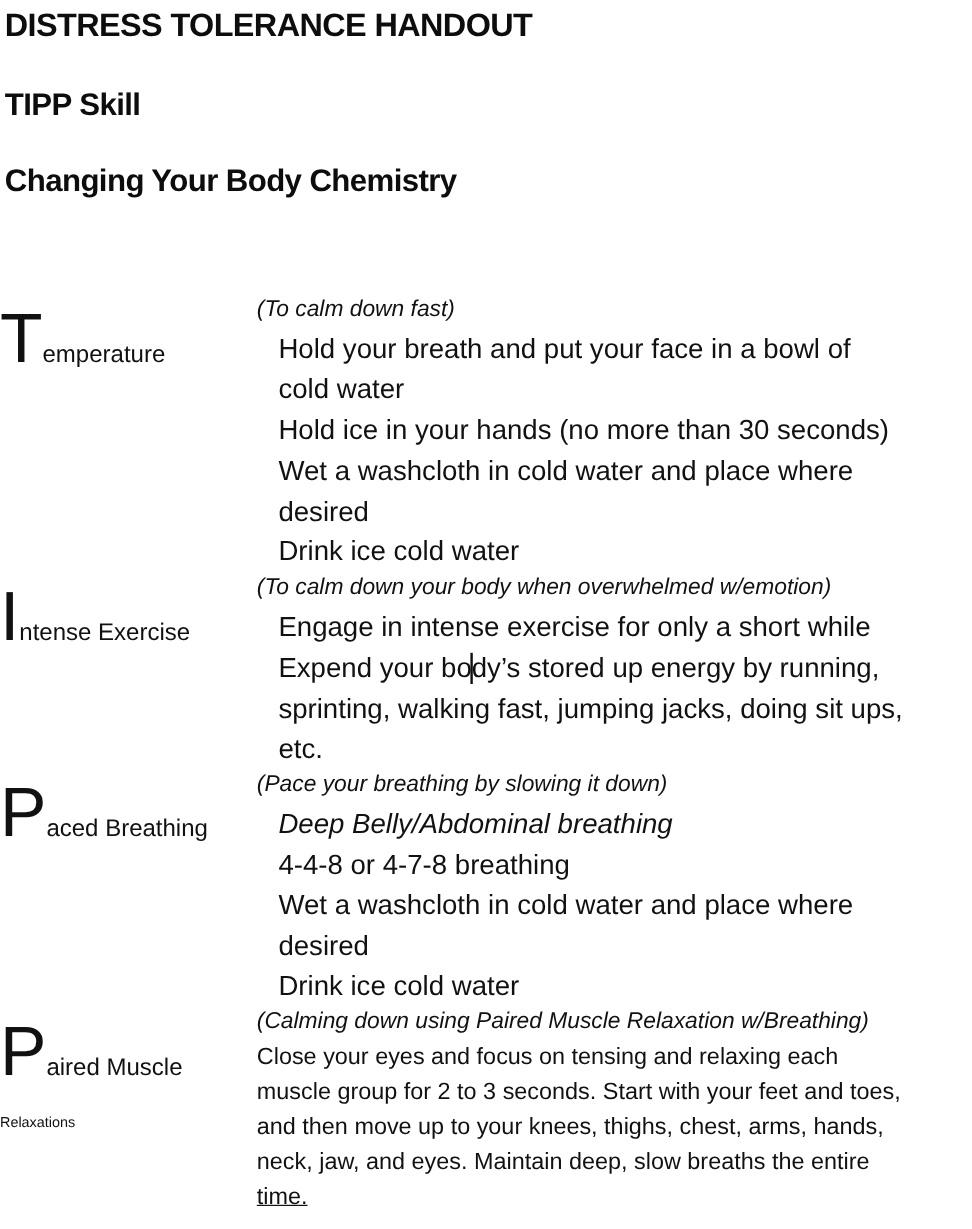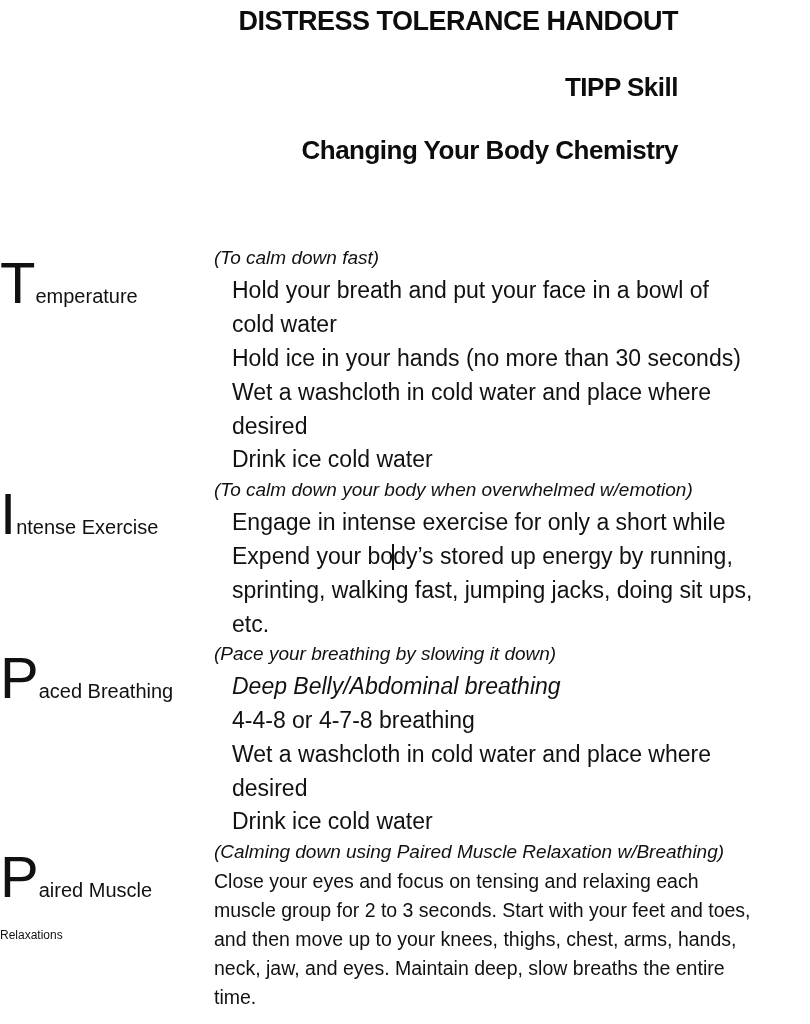--- a/index.html
+++ b/index.html
@@ -10,23 +10,23 @@
     body {
       width: 810px;
       height: 1024px;
       position: relative;
       overflow: hidden;
       color: #111111;
       font-family: "Liberation Sans", "DejaVu Sans", sans-serif;
     }
     .title {
       position: absolute;
-      left: 16px;
+      left: 4px;
       width: 662px;
-      text-align: right;
+      text-align: left;
       font-weight: bold;
       letter-spacing: -0.5px;
       color: #0d0d0d;
     }
     #t1 { top: 6px; font-size: 27px; }
     #t2 { top: 72px; font-size: 26px; }
     #t3 { top: 135px; font-size: 26px; }
 
     .section-label {
       position: absolute;
@@ -118,13 +118,13 @@
 
 <div class="section-label" style="top:848px;">
   <span class="big-letter">P</span><span class="rest">aired Muscle</span>
 </div>
 <div class="label-line2" style="top:928px;">Relaxations</div>
 <div class="note" style="top:841px;">(Calming down using Paired Muscle Relaxation w/Breathing)</div>
 <div class="para" style="top:867px;">Close your eyes and focus on tensing and relaxing each</div>
 <div class="para" style="top:896px;">muscle group for 2 to 3 seconds. Start with your feet and toes,</div>
 <div class="para" style="top:925px;">and then move up to your knees, thighs, chest, arms, hands,</div>
 <div class="para" style="top:954px;">neck, jaw, and eyes. Maintain deep, slow breaths the entire</div>
-<div class="para" style="top:983px;">time.</div>
+<div class="para" style="top:983px;text-decoration:underline;">time.</div>
 
 </body></html>

